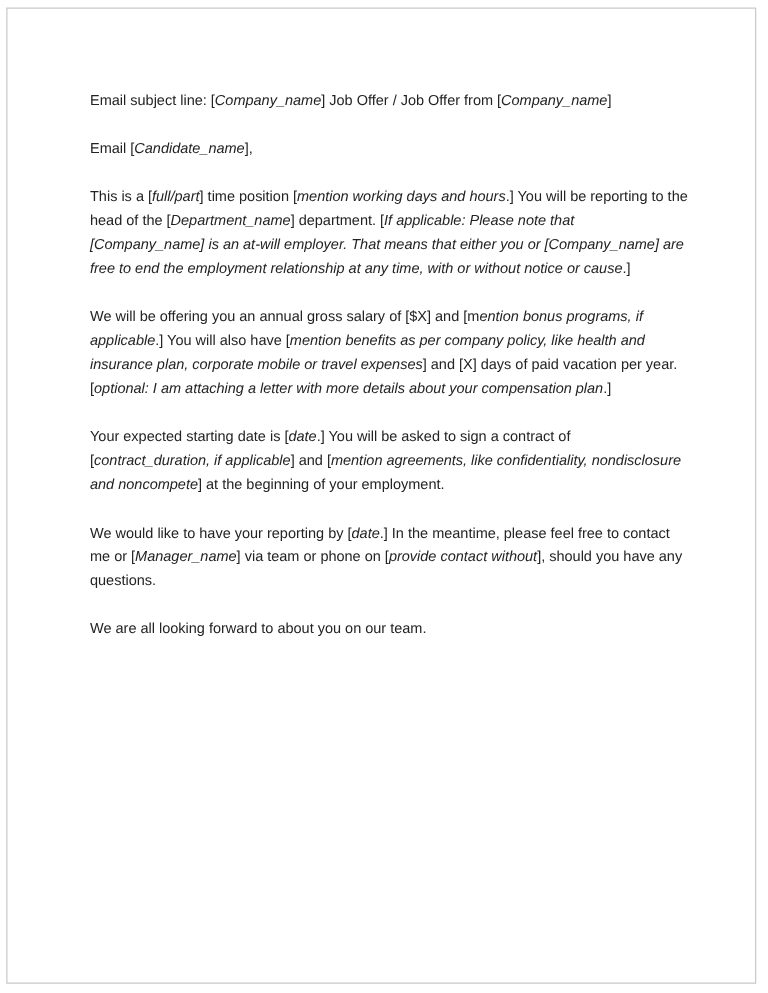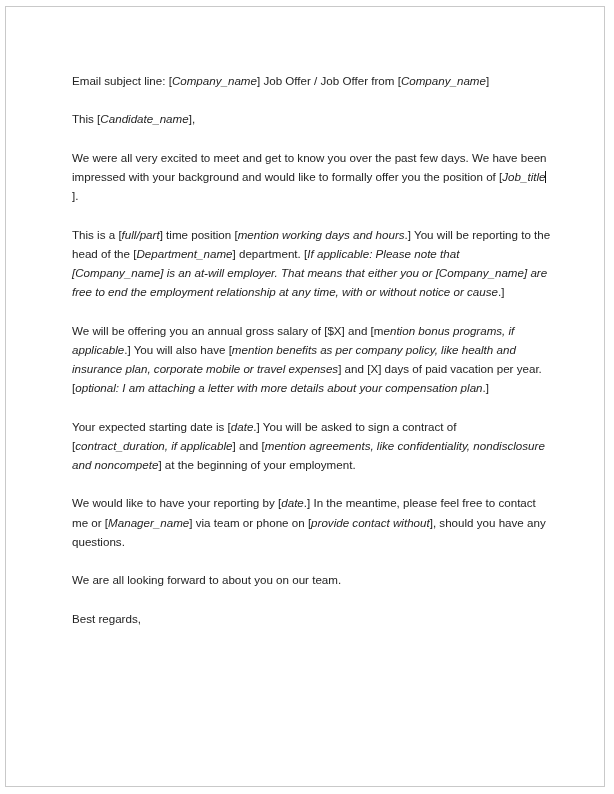--- a/index.html
+++ b/index.html
@@ -55,22 +55,20 @@
     vertical-align: -2px;
     margin: 0 0px;
   }
 </style>
 </head>
 <body>
 
 <div class="page">
   <div class="doc-body" id="letter-body">
       <p class="para"><span class="rm">Email subject line: [</span><span class="it">Company_name</span><span class="rm">] Job Offer / Job Offer from [</span><span class="it">Company_name</span><span class="rm">]</span></p>
-      <p class="para"><span class="rm">This [</span><span class="it">Candidate_name</span><span class="rm">],</span></p>
-      <p class="para"><span class="rm">We were all very excited to meet and get to know you over the past few days. We have been impressed with your background and would like to formally offer you the position of [</span><span class="it">Job_title</span><span class="caret"></span><span class="rm">].</span></p>
+      <p class="para"><span class="rm">Email [</span><span class="it">Candidate_name</span><span class="rm">],</span></p>
       <p class="para"><span class="rm">This is a [</span><span class="it">full/part</span><span class="rm">] time position [</span><span class="it">mention working days and hours</span><span class="rm">.] You will be reporting to the head of the [</span><span class="it">Department_name</span><span class="rm">] department. [</span><span class="it">If applicable: Please note that [Company_name] is an at-will employer. That means that either you or [Company_name] are free to end the employment relationship at any time, with or without notice or cause</span><span class="rm">.]</span></p>
       <p class="para"><span class="rm">We will be offering you an annual gross salary of [$X] and [m</span><span class="it">ention bonus programs, if applicable</span><span class="rm">.] You will also have [</span><span class="it">mention benefits as per company policy, like health and insurance plan, corporate mobile or travel expenses</span><span class="rm">] and [X] days of paid vacation per year.</span><br><span class="rm">[</span><span class="it">optional: I am attaching a letter with more details about your compensation plan</span><span class="rm">.]</span></p>
       <p class="para"><span class="rm">Your expected starting date is [</span><span class="it">date</span><span class="rm">.] You will be asked to sign a contract of [</span><span class="it">contract_duration, if applicable</span><span class="rm">] and [</span><span class="it">mention agreements, like confidentiality, nondisclosure and noncompete</span><span class="rm">] at the beginning of your employment.</span></p>
       <p class="para"><span class="rm">We would like to have your reporting by [</span><span class="it">date</span><span class="rm">.] In the meantime, please feel free to contact me or [</span><span class="it">Manager_name</span><span class="rm">] via team or phone on [</span><span class="it">provide contact without</span><span class="rm">], should you have any questions.</span></p>
       <p class="para"><span class="rm">We are all looking forward to about you on our team.</span></p>
-      <p class="para"><span class="rm">Best regards,</span></p>
     </div>
 </div>
 
 </body></html>

